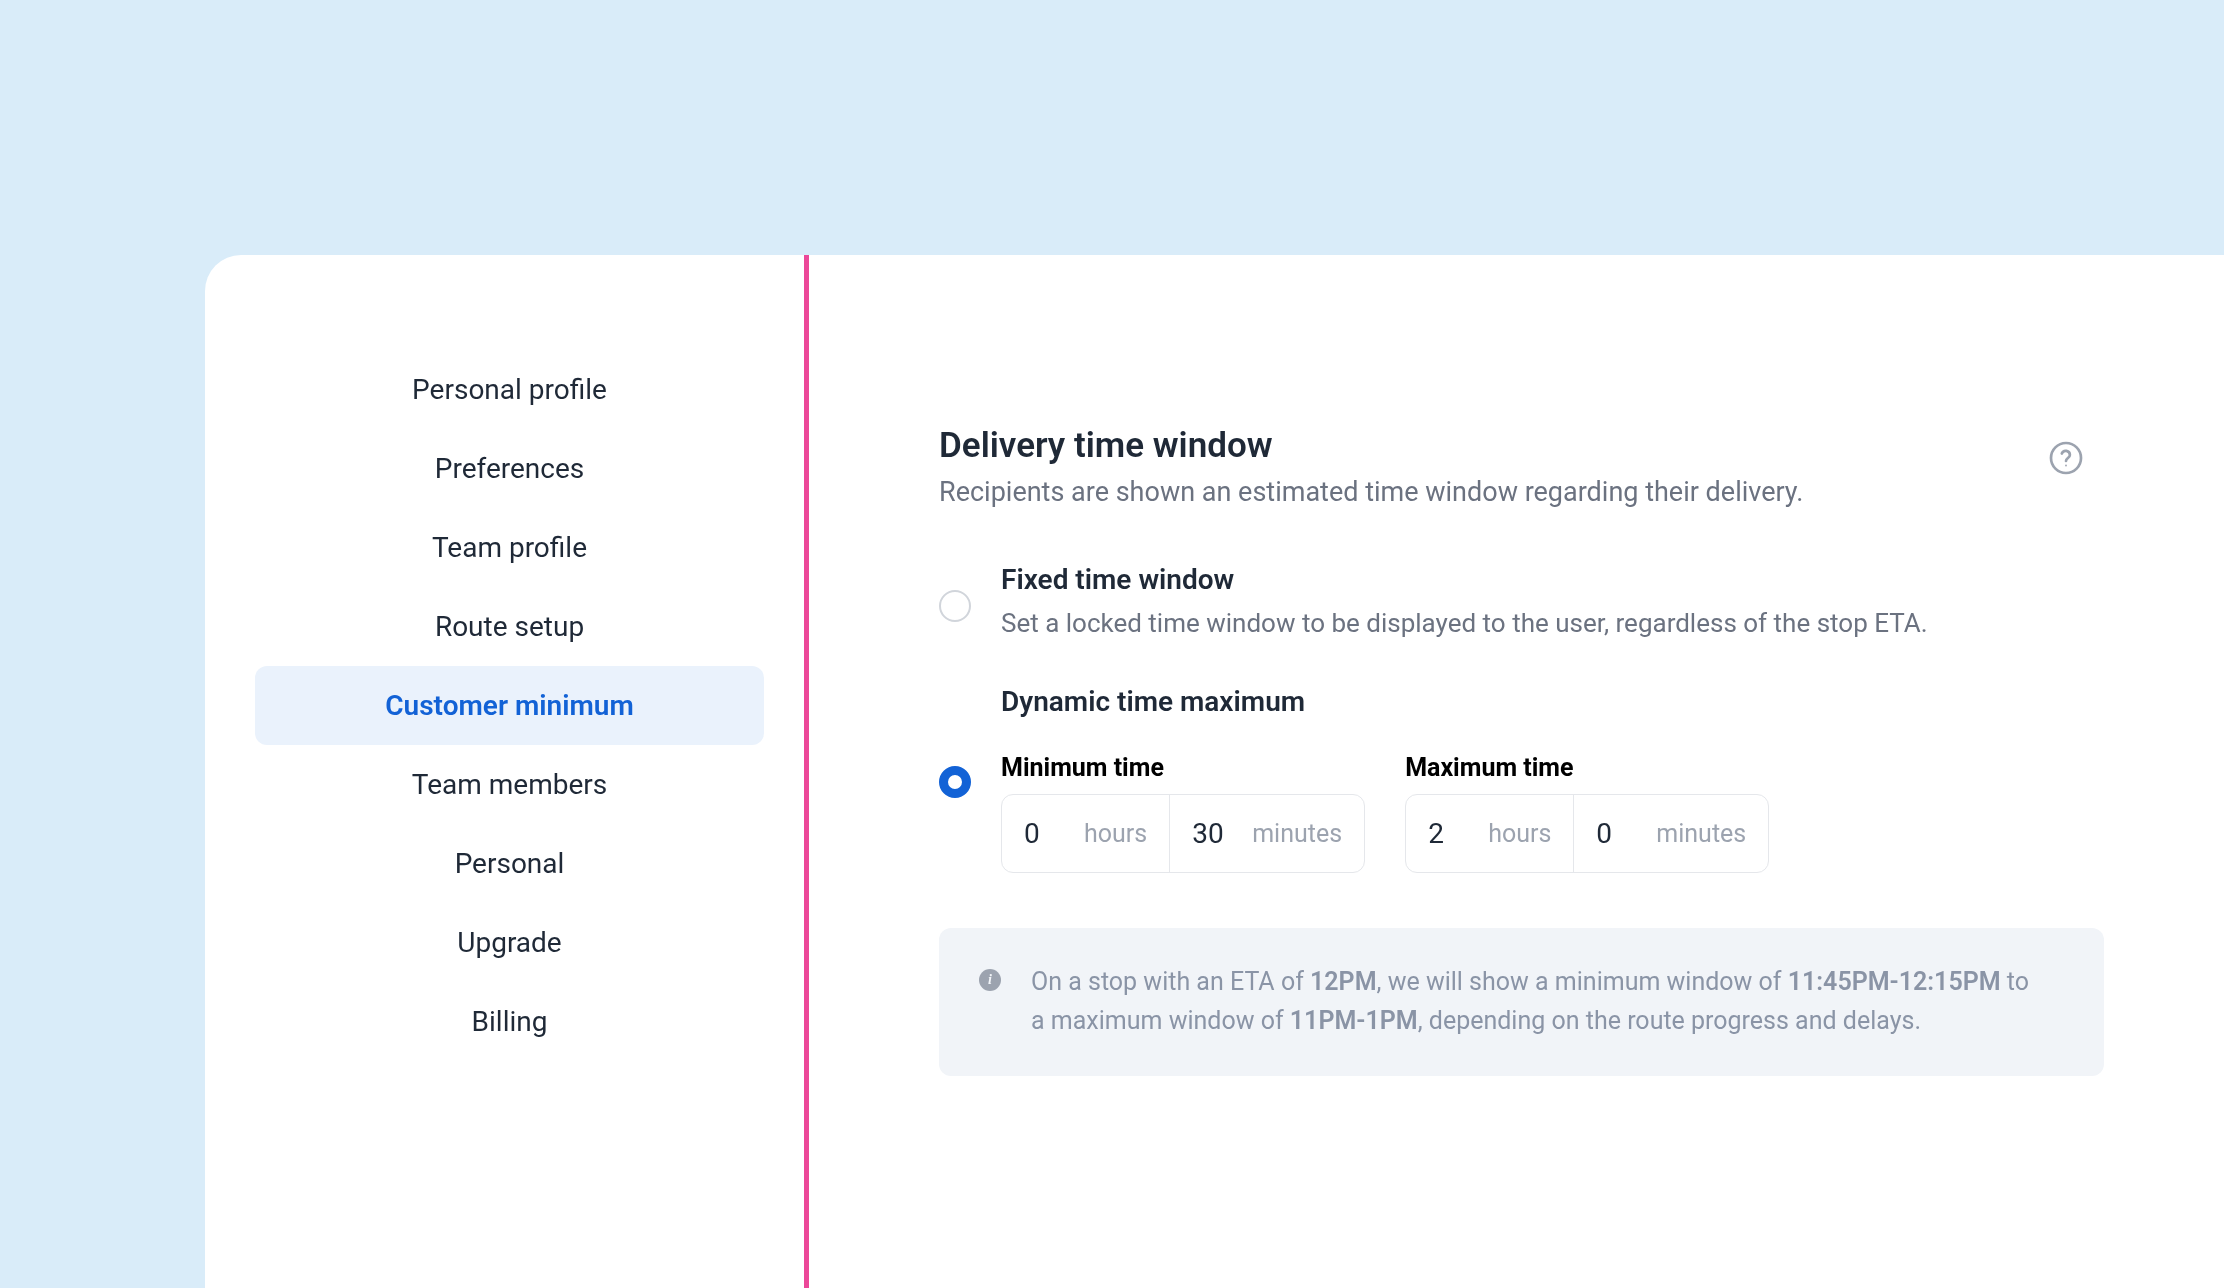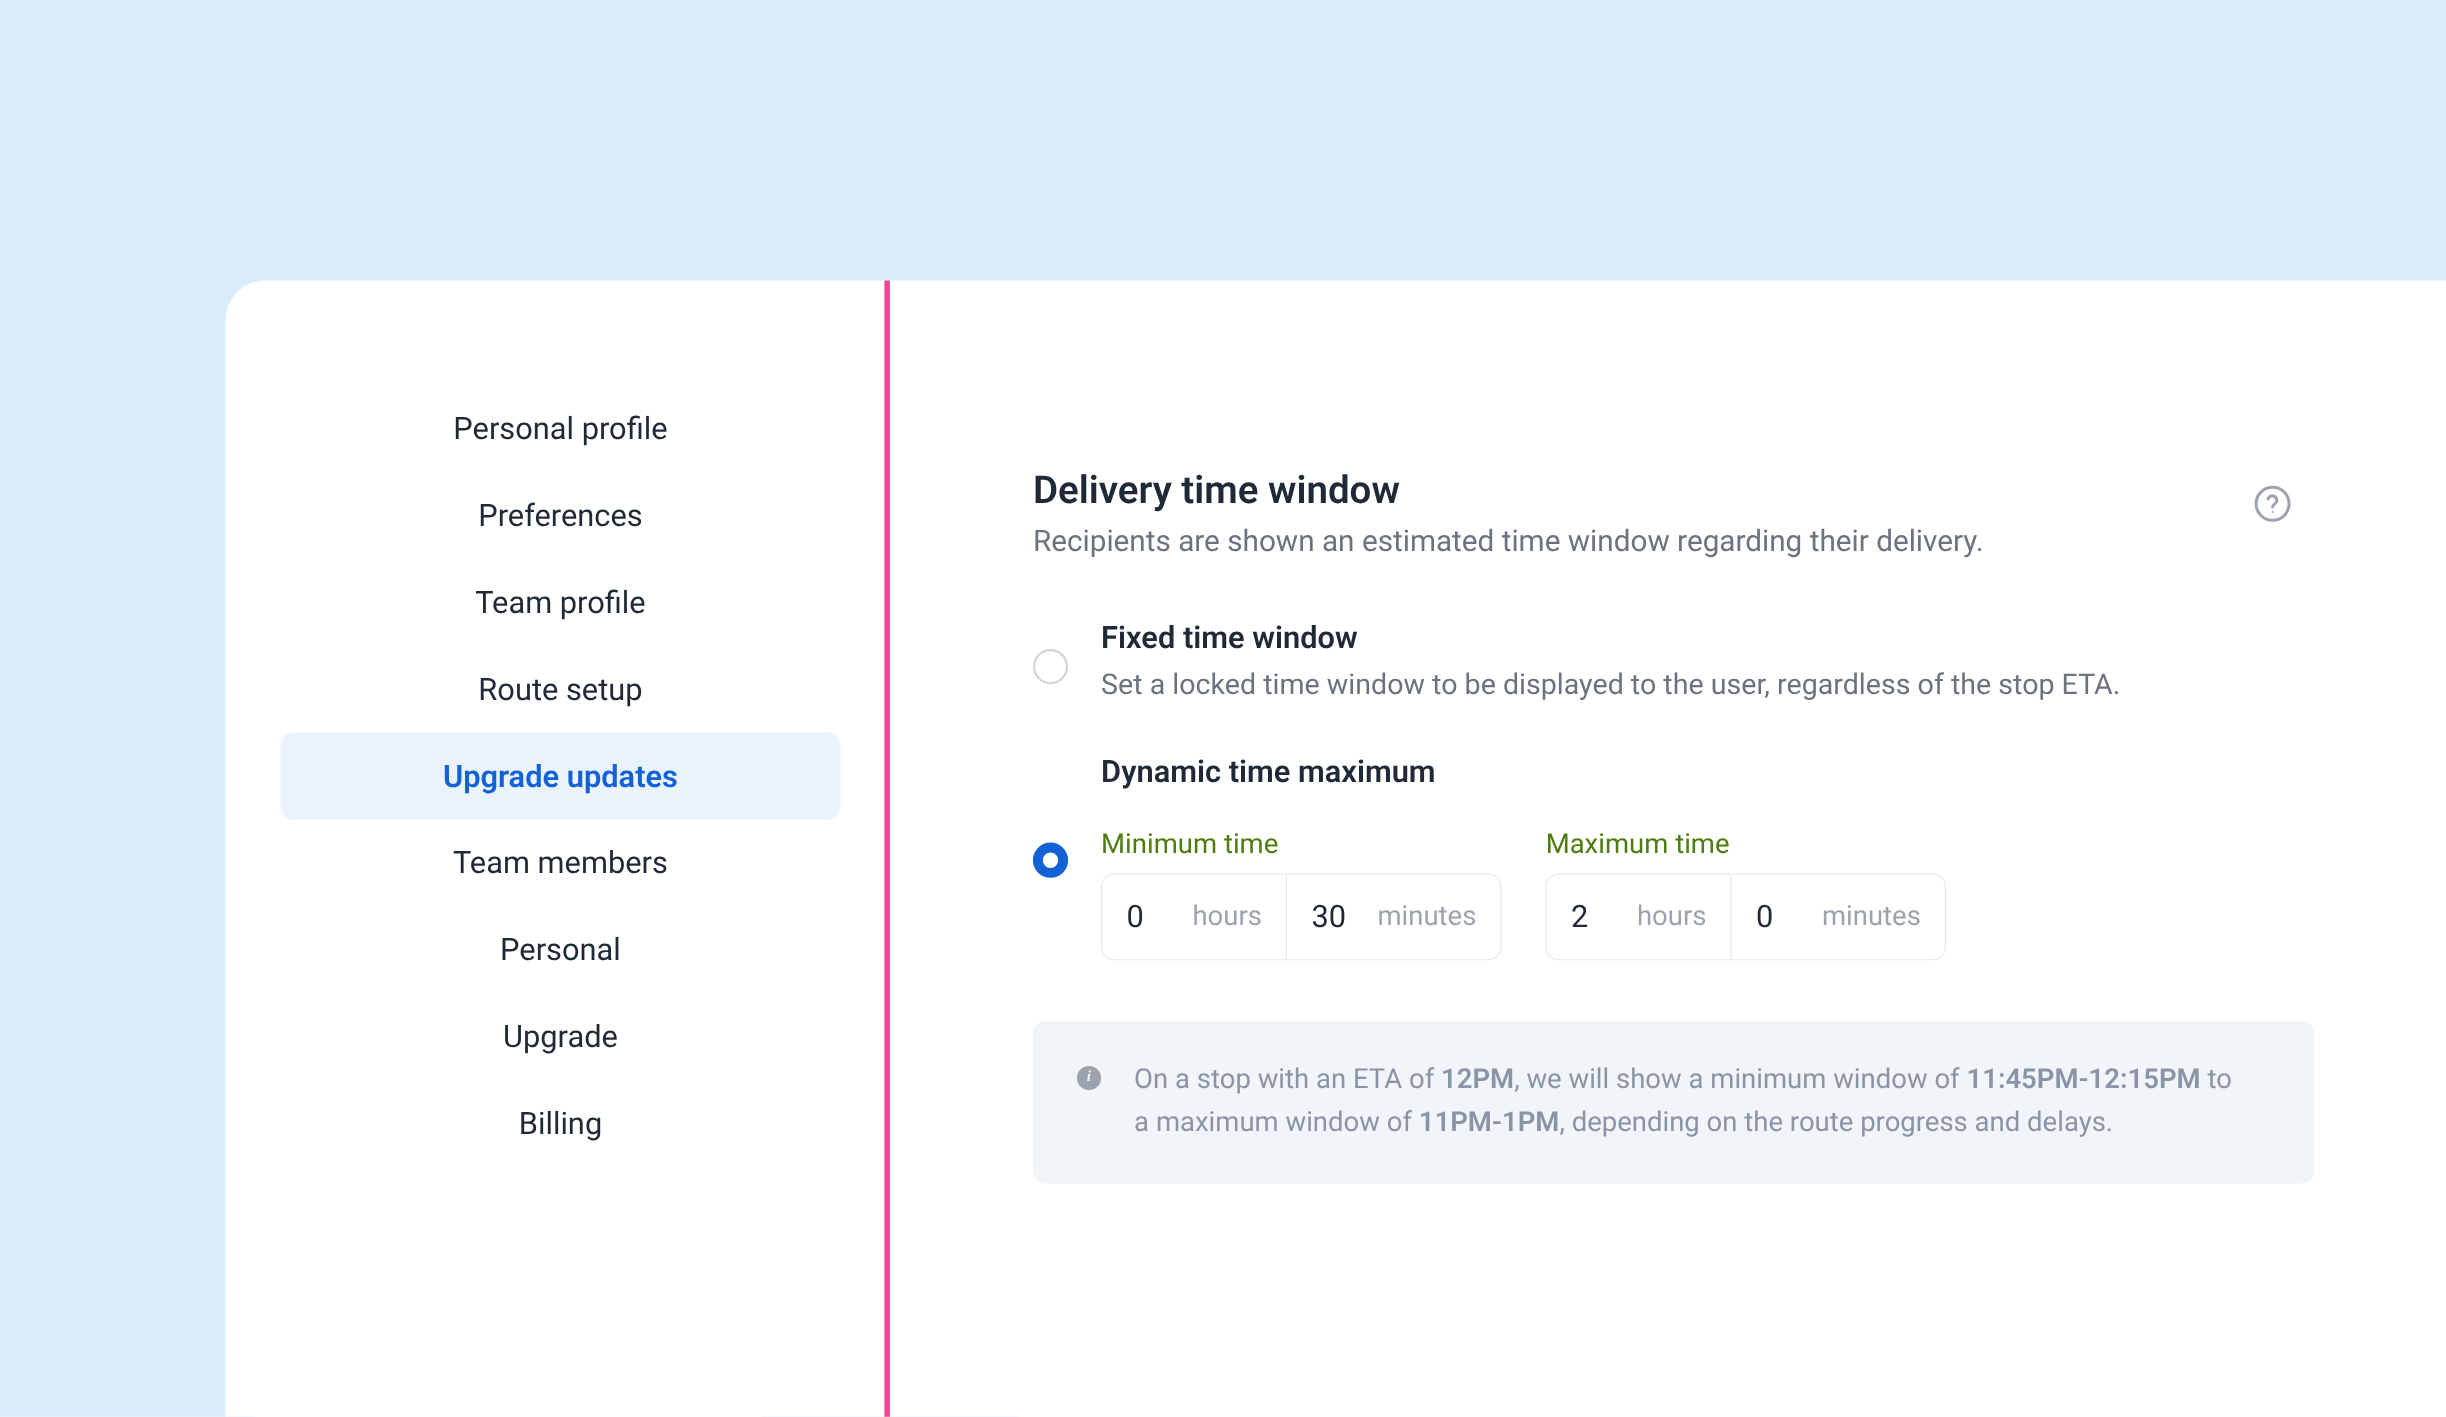--- a/index.html
+++ b/index.html
@@ -132,22 +132,22 @@
 }
 
 .time-group {
   display: flex;
   flex-direction: column;
   gap: 12px;
 }
 
 .time-label {
   font-size: 25px;
-  color: #4d7c0f;
-  font-weight: 400;
+  color: #000000;
+  font-weight: 700;
 }
 
 .time-row {
   display: flex;
   border: 1.5px solid #e5e7eb;
   border-radius: 12px;
   overflow: hidden;
 }
 
 .time-box {
@@ -214,21 +214,21 @@
 </head>
 <body>
 
 <div class="app-container">
 
   <nav class="sidebar">
     <div class="sidebar-item">Personal profile</div>
     <div class="sidebar-item">Preferences</div>
     <div class="sidebar-item">Team profile</div>
     <div class="sidebar-item">Route setup</div>
-    <div class="sidebar-item active">Upgrade updates</div>
+    <div class="sidebar-item active">Customer minimum</div>
     <div class="sidebar-item">Team members</div>
     <div class="sidebar-item">Personal</div>
     <div class="sidebar-item">Upgrade</div>
     <div class="sidebar-item">Billing</div>
   </nav>
 
   <main class="main">
 
     <div class="help-icon">
       <svg viewBox="0 0 24 24" fill="none" stroke="currentColor" stroke-width="1.8">

